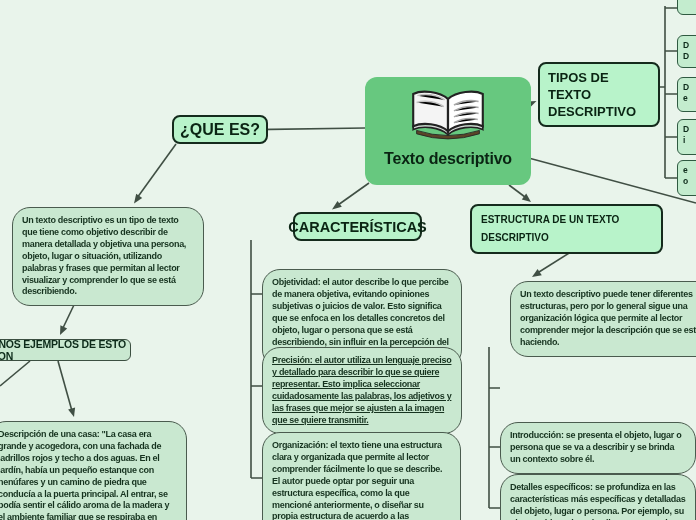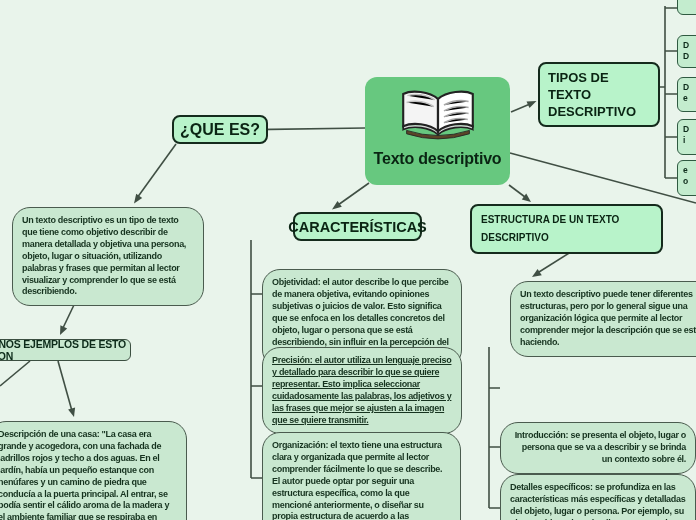--- a/index.html
+++ b/index.html
@@ -2,21 +2,21 @@
 <html><head>
 <meta charset="utf-8">
 <style>
   html,body{margin:0;padding:0;}
   body{width:696px;height:520px;overflow:hidden;background:#e9f4eb;
        font-family:"Liberation Sans","DejaVu Sans",sans-serif;position:relative;}
   #canvas{position:absolute;left:0;top:0;width:696px;height:520px;}
   #links{position:absolute;left:0;top:0;width:696px;height:520px;z-index:1;}
   .node{position:absolute;z-index:2;box-sizing:border-box;}
   
-  .central{left:365px;top:77px;width:145px;height:108px;background:#67c87f;
+  .central{left:365px;top:77px;width:166px;height:108px;background:#67c87f;
            border-radius:12px;display:flex;flex-direction:column;align-items:center;}
   .central-title{font-size:16px;font-weight:bold;color:#0a2413;margin-top:6px;letter-spacing:-0.2px;}
   .bookwrap{margin-top:11px;width:86px;height:56px;}
   
   .hdr{background:#b8f3ca;border:2px solid #142a1c;color:#0a2413;font-weight:bold;
        border-radius:8px;display:flex;align-items:center;}
   .hdr-center{justify-content:center;}
   
   .note{background:#c9e8d0;border:1.5px solid #4a5b4e;border-radius:18px;
         color:#16331f;font-weight:bold;font-size:9px;line-height:11.9px;
@@ -31,21 +31,21 @@
   .estru{left:470px;top:204px;width:193px;padding:5px 9px;font-size:10px;line-height:18px;}
   .def{left:12px;top:207px;width:192px;}
   .ej{left:-10px;top:339px;width:141px;height:22px;background:#c9e8d0;border:1.5px solid #3c4f41;
       border-radius:6px;color:#0d2b1a;font-weight:bold;font-size:10.5px;
       display:flex;align-items:center;justify-content:center;letter-spacing:-0.2px;}
   .desc{left:-12px;top:421px;width:199px;height:140px;}
   .obj{left:262px;top:254px;width:200px;margin-top:15px;}
   .prec{left:262px;top:347px;width:200px;text-decoration:underline;}
   .org{left:262px;top:432px;width:199px;height:120px;}
   .gen{left:500px;top:358px;width:196px;}
-  .intr{left:500px;top:422px;width:196px;text-align:right;}
+  .intr{left:500px;top:422px;width:196px;}
   .det{left:500px;top:474px;width:196px;height:70px;}
   .e1{left:677px;top:-12px;height:27px;}
   .e2{left:677px;top:35px;height:33px;}
   .e3{left:677px;top:77px;height:35px;}
   .e4{left:677px;top:119px;height:36px;}
   .e5{left:677px;top:160px;height:36px;}
 </style>
 </head>
 <body>
 

